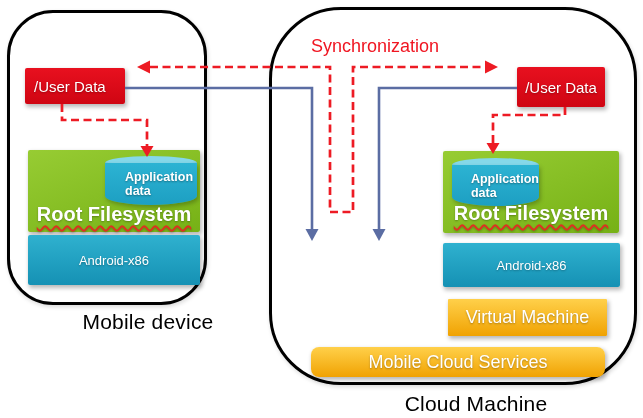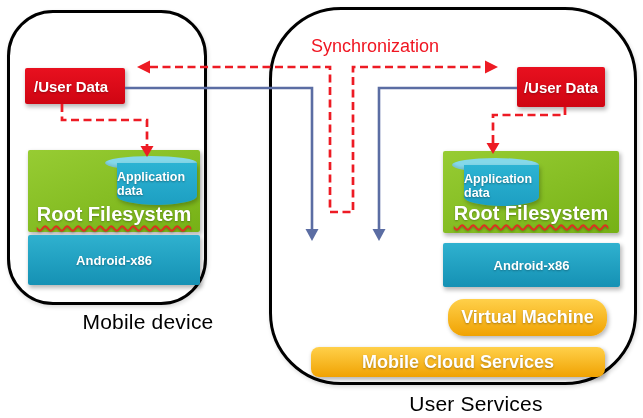--- a/index.html
+++ b/index.html
@@ -24,49 +24,50 @@
     font-size:21px;letter-spacing:0.2px;
   }
   .sync-label{
     position:absolute;left:275px;top:36px;width:200px;text-align:center;
     color:var(--sync_text,#f01622);font-size:18px;
   }
 
   
   .block{
     position:absolute;box-sizing:border-box;display:flex;align-items:center;justify-content:center;
-    color:#fff;font-weight:bold;text-shadow:0 1px 2px rgba(0,0,0,.3);
+    color:#fff;font-weight:normal;text-shadow:0 1px 2px rgba(0,0,0,.3);
     box-shadow:1.5px 2.5px 4px rgba(0,0,0,.28);border-radius:2px;
   }
   .red-box{background:linear-gradient(180deg,var(--red_box,#e8101f),var(--red_box_dark,#cf0512));font-size:15px;}
   .red-left{justify-content:flex-start;padding-left:9px;}
   .green-box{background:linear-gradient(160deg,var(--green,#97cc33),var(--green_dark,#76b116));}
   .teal-box{background:linear-gradient(180deg,var(--teal,#2fb1cf),var(--teal_dark,#1591b4));font-size:13px;}
-  .gold-box{background:linear-gradient(180deg,var(--gold,#ffd04a),var(--gold_dark,#f0a202));font-size:18px;border-radius:16px;}
+  .gold-box{background:linear-gradient(180deg,var(--gold,#ffd04a),var(--gold_dark,#f0a202));font-size:18px;border-radius:1px;}
   .gold-bar{border-radius:8px;}
 
   .rootfs-label{
     position:absolute;text-align:center;color:#fff;font-weight:bold;font-size:20px;
     text-shadow:0 1px 2px rgba(0,0,0,.3);
     text-decoration:underline wavy;text-decoration-color:var(--squiggle,#e03020);
     text-decoration-thickness:2px;text-underline-offset:4px;
   }
 
   
   .cyl{position:absolute;}
   .cyl-top{
     position:absolute;left:0;right:0;top:0;
     background:var(--cylinder_top,#85d8e9);border-radius:50%;
     box-shadow:inset 0 -2px 3px rgba(0,0,0,.12);
   }
   .cyl-body{
-    position:absolute;left:12px;right:0;bottom:0;
+    position:absolute;left:0;right:0;bottom:0;
     background:linear-gradient(180deg,var(--cylinder_body,#2cb3d3),#1d9fc2);
     display:flex;align-items:center;justify-content:flex-end;
     box-shadow:1.5px 2.5px 4px rgba(0,0,0,.25);
+    padding-left:20px;
   }
   .cyl-label{color:#fff;font-weight:bold;text-shadow:0 1px 2px rgba(0,0,0,.35);}
   .cyl-small .cyl-top{height:14px;}
   .cyl-small .cyl-body{top:7px;border-radius:0 0 50% 50%/0 0 9px 9px;font-size:12.5px;}
   .cyl-big .cyl-top{height:24px;}
   .cyl-big .cyl-body{top:12px;border-radius:0 0 50% 50%/0 0 13px 13px;font-size:12px;}
 
   
   svg.connectors{position:absolute;left:0;top:0;z-index:60;pointer-events:none;}
   .line-blue{fill:none;stroke:var(--line_blue,#5b6da3);stroke-width:2.6;}
@@ -126,21 +127,21 @@
 
   <div class="block gold-box abs" style="left:448px;top:299px;width:159px;height:37px;">
     <span>Virtual Machine</span>
   </div>
 
   <div class="block gold-box gold-bar abs" style="left:311px;top:347px;width:294px;height:30px;">
     <span>Mobile Cloud Services</span>
   </div>
 
 
-  <div class="caption" style="left:376px;top:392px;width:200px;">User Services</div>
+  <div class="caption" style="left:376px;top:392px;width:200px;">Cloud Machine</div>
 
   <svg class="connectors" width="643" height="418" viewBox="0 0 643 418">
 
     <path class="line-blue" d="M125 88 H312 V230"></path>
     <polygon class="arrow-blue" points="312,241 305.5,229 318.5,229"></polygon>
 
     <path class="line-blue" d="M517 88 H379 V230"></path>
     <polygon class="arrow-blue" points="379,241 372.5,229 385.5,229"></polygon>
 
     <path class="line-red" d="M150 67 H330 V212 H353 V67 H485"></path>

